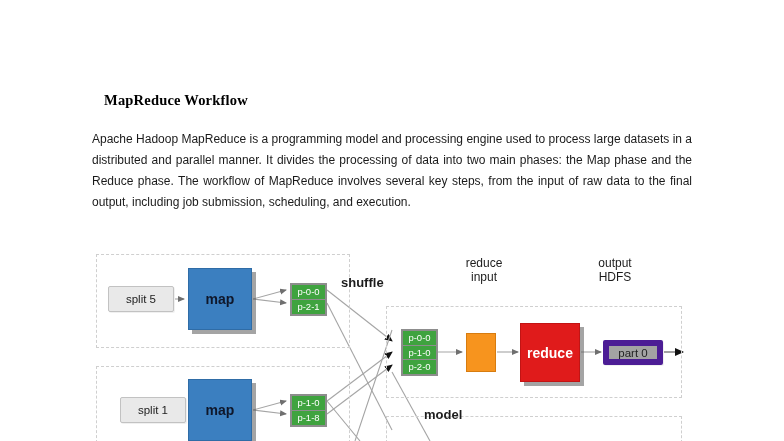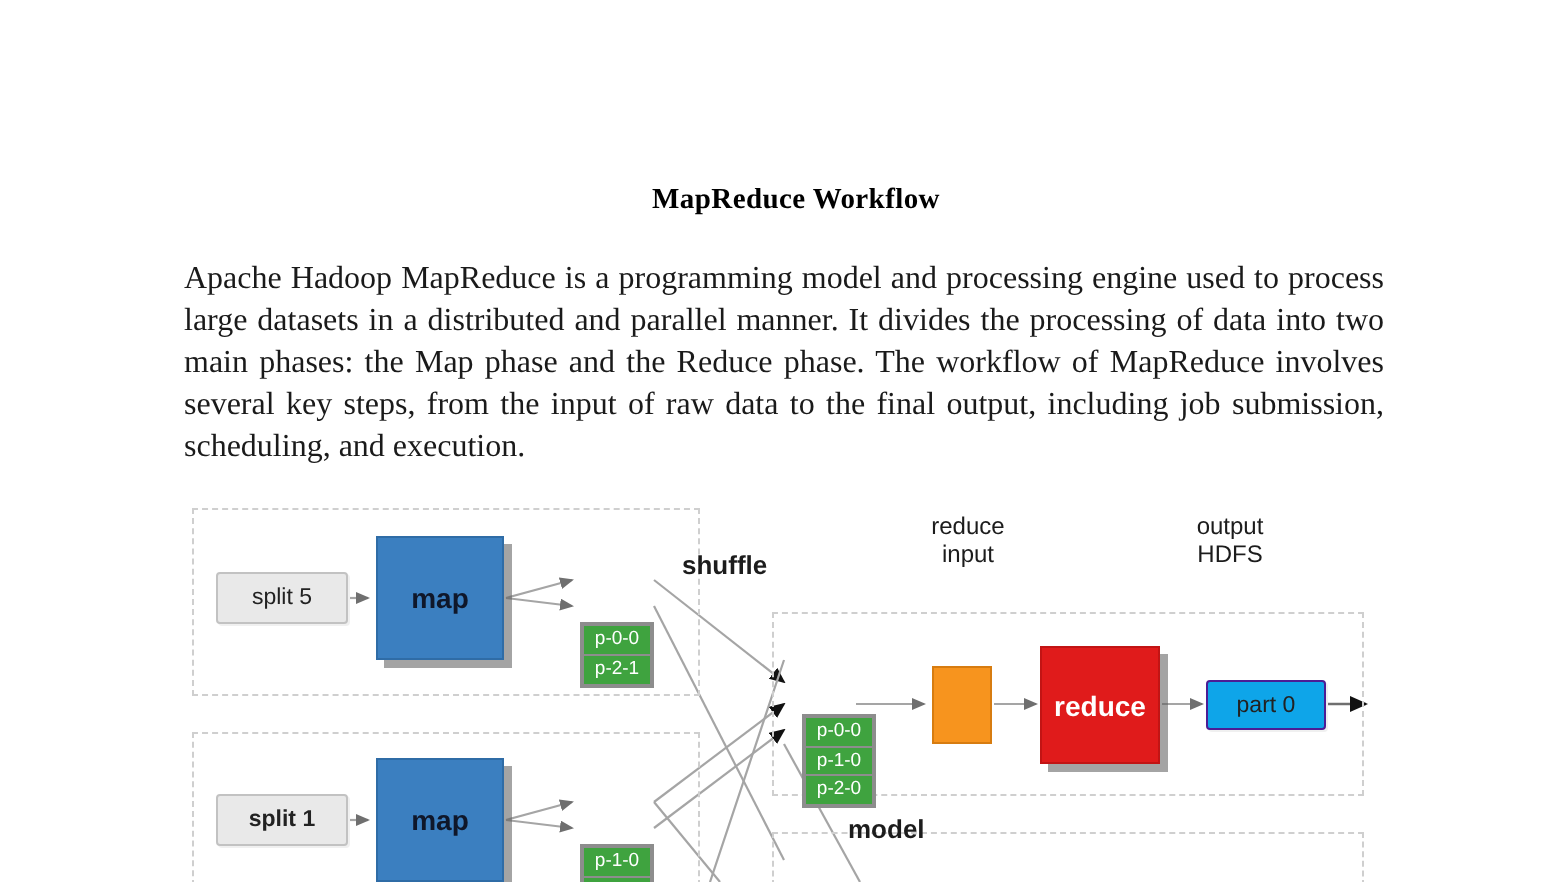--- a/index.html
+++ b/index.html
@@ -22,25 +22,24 @@
     top: 92px;
     width: 600px;
   }
   #doc-title {
     font-family: "Liberation Serif", serif;
     font-weight: bold;
     font-size: 14.5px;
     color: #000000;
     letter-spacing: 0.2px;
     margin: 0 0 20px 12px;
-    text-align: center;
   }
   #doc-body {
-    font-family: Liberation Serif, serif;
-    font-size: 16px;
+    font-family: Liberation Sans, sans-serif;
+    font-size: 12px;
     line-height: 21px;
     color: #1a1a1a;
     text-align: justify;
     margin: 0;
   }
 
   
   #diagram {
     position: absolute;
     left: 0;
@@ -92,37 +91,36 @@
     font-weight: bold;
     box-shadow: 4px 4px 0 rgba(90,90,90,0.55);
   }
 
   .orange-box {
     background: #f7941e;
     border: 1px solid #d77c10;
   }
 
   .part-box {
-    background: #0ea5e9;
-    border: 1px solid #4c1d95;
+    background: #a3a3a3;
+    border: 6px solid #4c1d95;
     border-radius: 2px;
     font-size: 11.5px;
     color: #222222;
     box-shadow: 1px 1px 0 rgba(0,0,0,0.06);
   }
 
   
   .part-stack {
     position: absolute;
     border: 2px solid #8d8d8d;
     background: #8d8d8d;
     display: flex;
     flex-direction: column;
     box-sizing: border-box;
-    margin-top: 28px;
   }
   .part-stack .prow {
     background: #3fa33f;
     color: #ffffff;
     font-family: "Liberation Sans", sans-serif;
     font-size: 9.5px;
     line-height: 1;
     display: flex;
     align-items: center;
     justify-content: center;
@@ -221,21 +219,21 @@
 
   <div class="node map-box" style="left:188px; top:268px; width:64px; height:62px;">
     <span>map</span>
   </div>
 
   <div class="part-stack" style="left:290px; top:283px; width:37px; height:33px;">
     <div class="prow">p-0-0</div>
     <div class="prow">p-2-1</div>
   </div>
 
-  <div class="node split-box" style="left:108px; top:397px; width:66px; height:26px;font-weight:bold;">
+  <div class="node split-box" style="left:120px; top:397px; width:66px; height:26px;">
     <span>split 1</span>
   </div>
 
   <div class="node map-box" style="left:188px; top:379px; width:64px; height:62px;">
     <span>map</span>
   </div>
 
   <div class="part-stack" style="left:290px; top:394px; width:37px; height:33px;">
     <div class="prow">p-1-0</div>
     <div class="prow">p-1-8</div>

